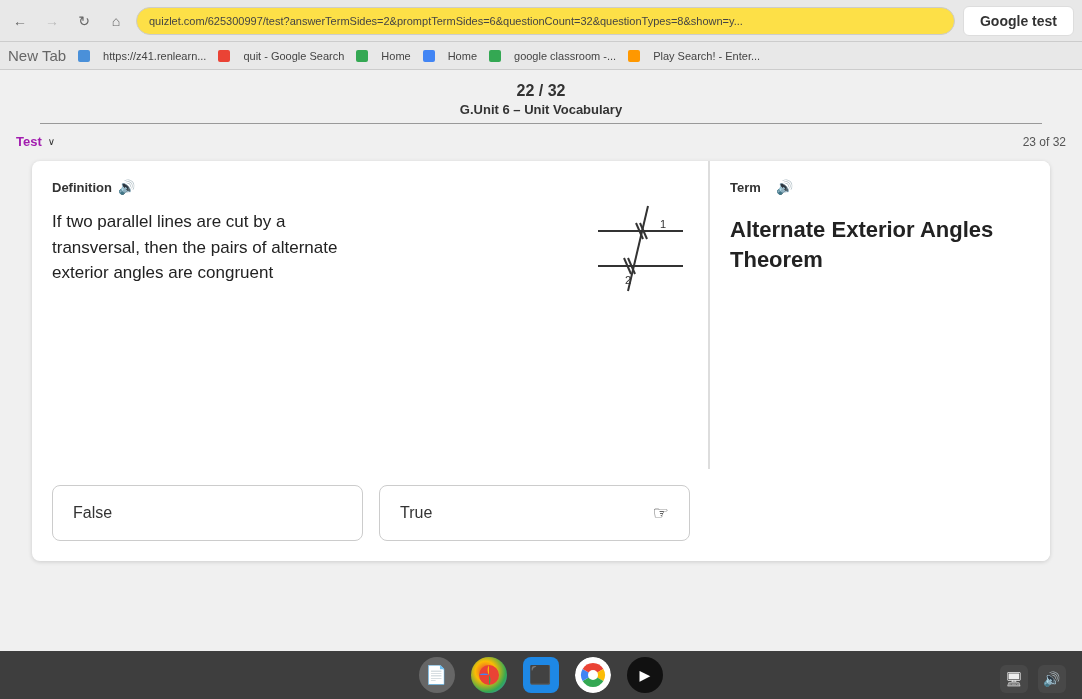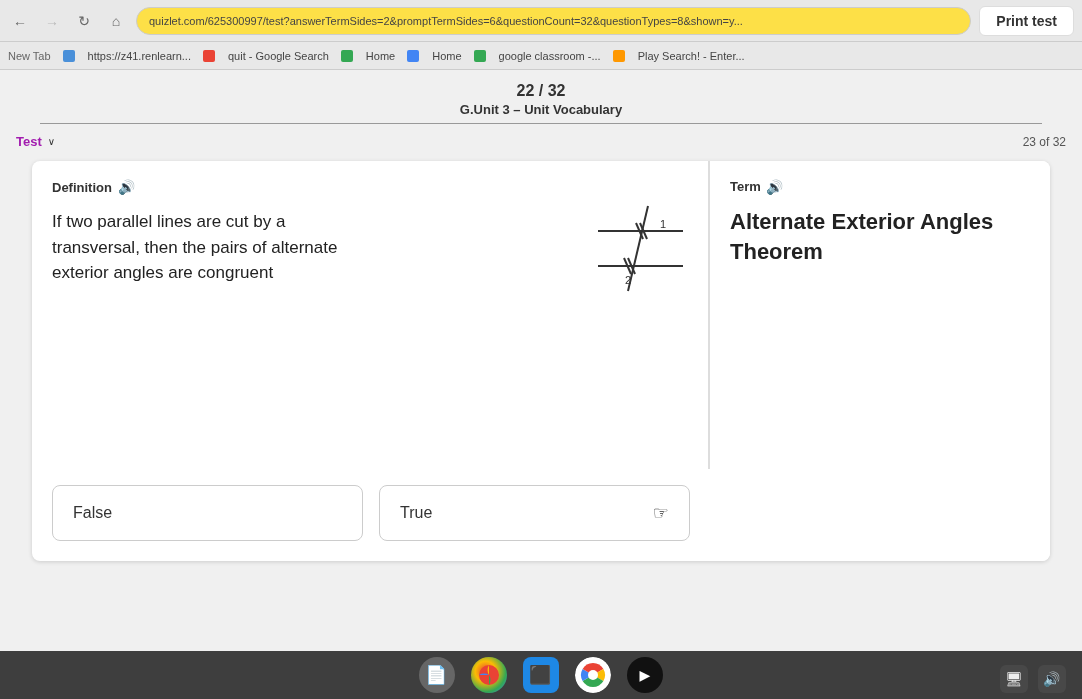--- a/index.html
+++ b/index.html
@@ -194,24 +194,24 @@
     
     .term-panel {
       width: 340px;
       padding: 18px 20px;
       background: #fff;
     }
     .term-label {
       font-size: 13px;
       font-weight: 700;
       color: #333;
-      margin-bottom: 12px;
-      display: flex;
-      align-items: flex-start;
-      gap: 6px;
+      margin-bottom: 20px;
+      display: flex;
+      align-items: center;
+      gap: 16px;
     }
     .term-text {
       font-size: 22px;
       font-weight: 600;
       color: #222;
       line-height: 1.35;
     }
 
     
     .choose-answer-section {
@@ -299,25 +299,25 @@
 <body>
 
 <div class="address-bar-row">
   <button class="nav-btn">←</button>
   <button class="nav-btn" disabled="">→</button>
   <button class="nav-btn">↻</button>
   <button class="nav-btn">⌂</button>
   <div class="address-bar">
     <span>quizlet.com/625300997/test?answerTermSides=2&amp;promptTermSides=6&amp;questionCount=32&amp;questionTypes=8&amp;shown=y...</span>
   </div>
-  <button class="print-test-btn">Print test</button>
+  <button class="print-test-btn">Google test</button>
 </div>
 
 <div class="bookmarks-bar">
-  <span style="font-size:11px;color:#666;">New Tab</span>
+  <span style="font-size:15px;color:#666;">New Tab</span>
   <div class="bookmark-item">
     <div class="bookmark-favicon" style="background:#4a90d9;"></div>
     <span>https://z41.renlearn...</span>
   </div>
   <div class="bookmark-item">
     <div class="bookmark-favicon" style="background:#ea4335;"></div>
     <span>quit - Google Search</span>
   </div>
   <div class="bookmark-item">
     <div class="bookmark-favicon" style="background:#34a853;"></div>
@@ -334,21 +334,21 @@
   <div class="bookmark-item">
     <div class="bookmark-favicon" style="background:#ff9800;"></div>
     <span>Play Search! - Enter...</span>
   </div>
 </div>
 
 <div class="page-content">
 
   <div class="page-header">
     <div class="question-count">22 / 32</div>
-    <div class="unit-title">G.Unit 3 – Unit Vocabulary</div>
+    <div class="unit-title">G.Unit 6 – Unit Vocabulary</div>
     <hr class="header-line">
   </div>
 
   <div class="test-nav">
     <span class="test-nav-label">Test</span>
     <span class="test-nav-chevron">∨</span>
     <span class="question-number">23 of 32</span>
   </div>
 
   <div style="margin: 4px 16px 0;">

